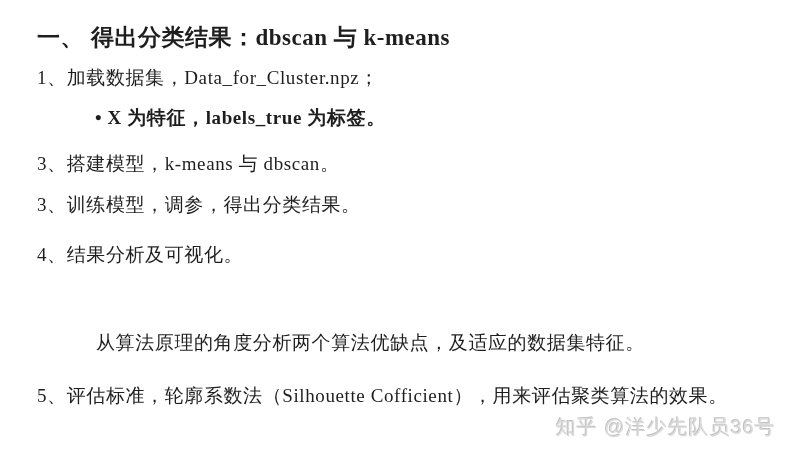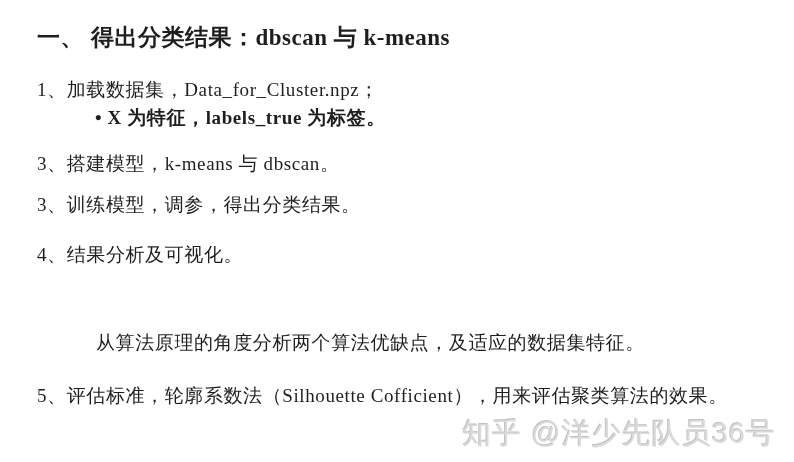--- a/index.html
+++ b/index.html
@@ -32,33 +32,33 @@
   .title .latin {
     font-family: "Liberation Serif", "DejaVu Serif", serif;
   }
   .line {
     position: absolute;
     font-size: 19px;
     line-height: 23px;
     white-space: nowrap;
     letter-spacing: 0.6px;
   }
-  .pos-1 { left: 37px;  top: 78px;  }
+  .pos-1 { left: 37px;  top: 66px;  }
   .pos-2 { left: 95px;  top: 106px; font-weight: bold; }
   .pos-3 { left: 37px;  top: 152px; }
   .pos-4 { left: 37px;  top: 193px; text-align: center; }
   .pos-5 { left: 37px;  top: 243px; }
   .pos-6 { left: 96px;  top: 286px; }
   .pos-7 { left: 96px;  top: 331px; }
   .pos-8 { left: 37px;  top: 384px; }
   .watermark {
     position: absolute;
     right: 18px;
     top: 414px;
-    font-size: 29px;
+    font-size: 20px;
     font-family: "Liberation Sans", "DejaVu Sans", sans-serif;
     color: #dadada;
     text-shadow: -1px -1px 0 #c2c2c2, 1px 1px 0 #ffffff;
     white-space: nowrap;
     letter-spacing: 1px;
   }
 </style>
 </head>
 <body>
 

